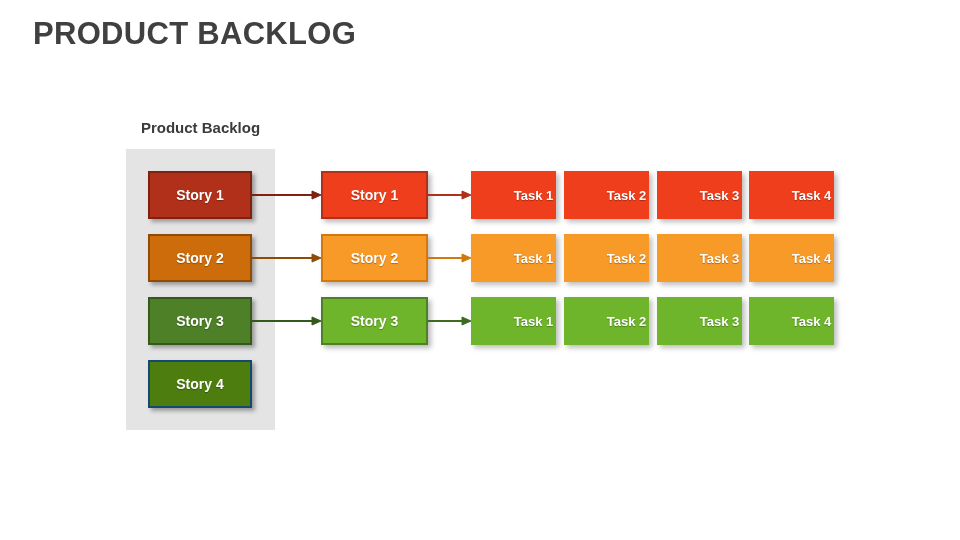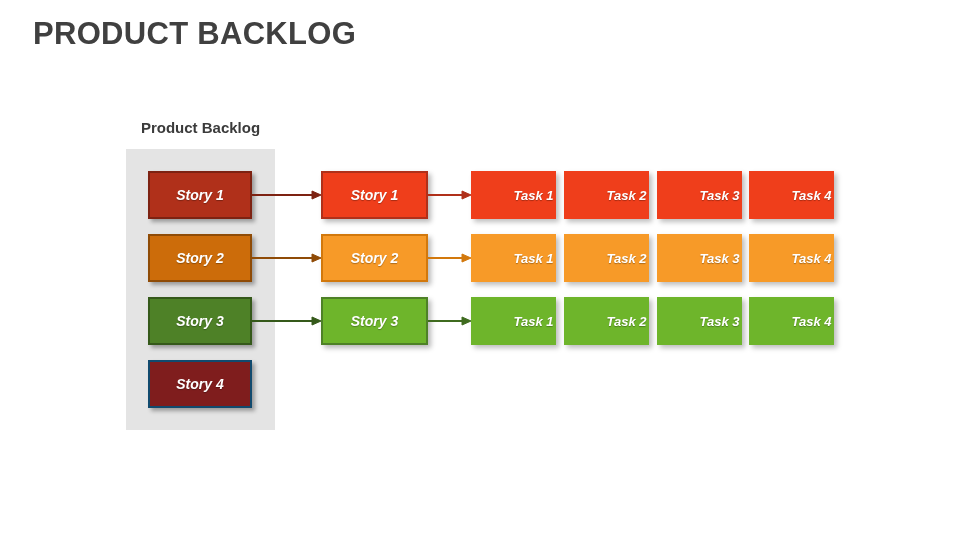--- a/index.html
+++ b/index.html
@@ -67,21 +67,20 @@
   
   .card {
     position: absolute;
     display: flex;
     align-items: center;
     justify-content: center;
     color: #ffffff;
     font-weight: bold;
     box-sizing: border-box;
     text-shadow: 0 1px 1px rgba(0,0,0,0.30);
-    font-style: italic;
   }
 
   
   .story-backlog {
     left: 148px;
     width: 104px;
     height: 48px;
     font-size: 14px;
     border-width: 2px;
     border-style: solid;
@@ -124,21 +123,21 @@
   <div id="page-title" style="color: rgb(64, 64, 64);">PRODUCT BACKLOG</div>
 
   <div class="col-heading" id="heading-product-backlog">Product Backlog</div>
 
 
   <div id="backlog-panel" style="background: rgb(228, 228, 228);"></div>
 
   <div class="card story-backlog" id="bk-0" style="top: 171px; background: rgb(176, 48, 26); border-color: rgb(125, 34, 18);">Story 1</div>
   <div class="card story-backlog" id="bk-1" style="top: 234px; background: rgb(204, 108, 10); border-color: rgb(143, 75, 6);">Story 2</div>
   <div class="card story-backlog" id="bk-2" style="top: 297px; background: rgb(78, 129, 39); border-color: rgb(53, 89, 26);">Story 3</div>
-  <div class="card story-backlog" id="bk-3" style="top: 360px; background: #7f1d1d; border-color: rgb(17, 74, 110);">Story 4</div>
+  <div class="card story-backlog" id="bk-3" style="top: 360px; background: #4d7c0f; border-color: rgb(17, 74, 110);">Story 4</div>
 
   <div class="card story-sprint" id="sp-0" style="top: 171px; background: rgb(239, 62, 27); border-color: rgb(176, 48, 26);">Story 1</div>
   <div class="card story-sprint" id="sp-1" style="top: 234px; background: rgb(247, 154, 40); border-color: rgb(210, 120, 12);">Story 2</div>
   <div class="card story-sprint" id="sp-2" style="top: 297px; background: rgb(110, 181, 43); border-color: rgb(78, 129, 39);">Story 3</div>
 
   <div class="card task-card" id="t-0-0" style="left: 471px; top: 171px; background: rgb(239, 62, 27);">Task 1</div>
   <div class="card task-card" id="t-0-1" style="left: 564px; top: 171px; background: rgb(239, 62, 27);">Task 2</div>
   <div class="card task-card" id="t-0-2" style="left: 657px; top: 171px; background: rgb(239, 62, 27);">Task 3</div>
   <div class="card task-card" id="t-0-3" style="left: 749px; top: 171px; background: rgb(239, 62, 27);">Task 4</div>
 

